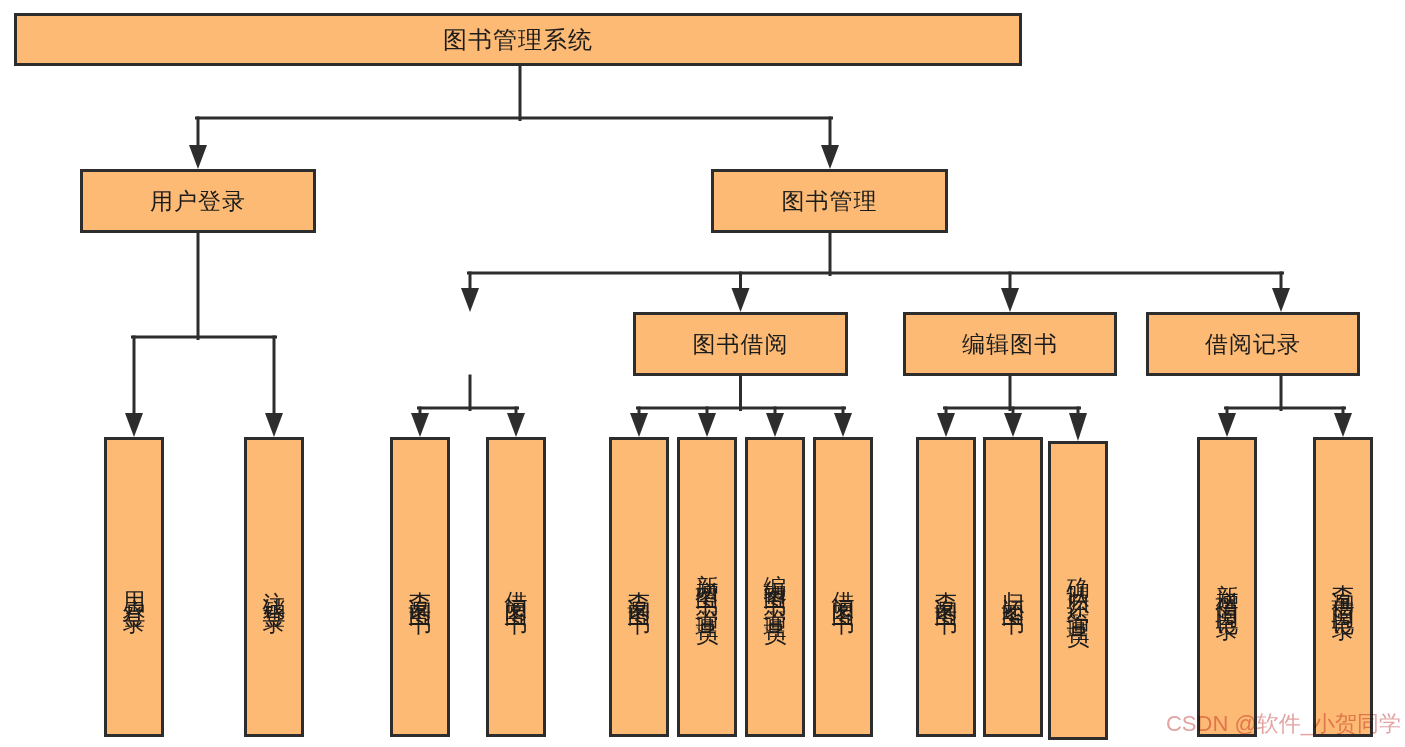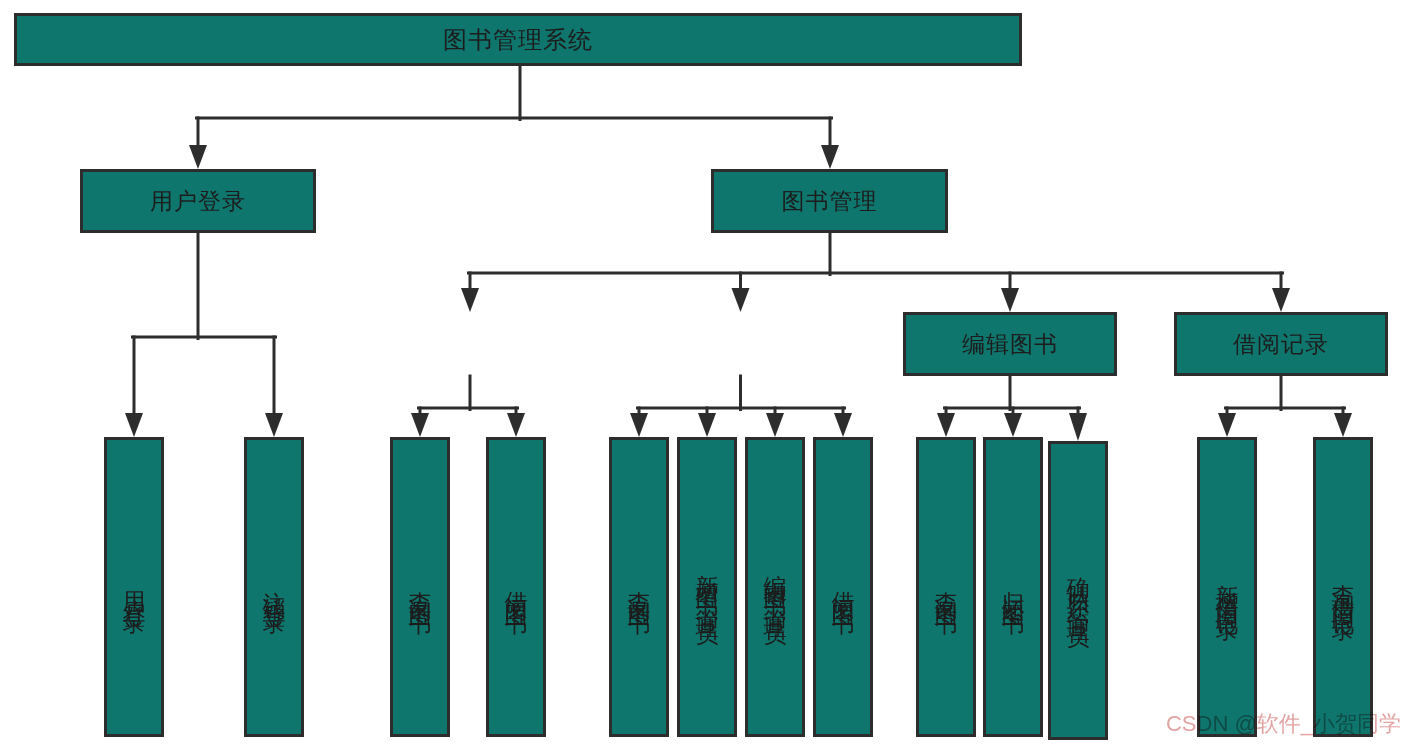--- a/index.html
+++ b/index.html
@@ -16,21 +16,21 @@
     position: absolute;
     left: 0; top: 0;
     width: 1405px; height: 747px;
     pointer-events: none;
   }
   svg.connectors line { stroke: #2d2d2d; stroke-width: 3; stroke-linecap: square; }
   svg.connectors polygon { fill: #2d2d2d; }
   .box {
     position: absolute;
     box-sizing: border-box;
-    background: #0f766e;
+    background: #fdba74;
     border: 3px solid #2d2d2d;
     display: flex;
     align-items: center;
     justify-content: center;
     text-align: center;
   }
   .hlabel { font-size: 23px; letter-spacing: 1px; }
   .root  { border-width: 3px; }
   .root .hlabel { font-size: 24px; }
   .leaf { width: 60px; height: 300px; top: 437px; }
@@ -136,24 +136,27 @@
     <span class="hlabel">图书管理系统</span>
   </div>
 
   <div class="box" style="left:80px; top:169px; width:236px; height:64px;">
     <span class="hlabel">用户登录</span>
   </div>
   <div class="box" style="left:711px; top:169px; width:237px; height:64px;">
     <span class="hlabel">图书管理</span>
   </div>
 
+  <div class="box" style="left:633px; top:312px; width:215px; height:64px;">
+    <span class="hlabel">图书借阅</span>
+  </div>
   <div class="box" style="left:903px; top:312px; width:214px; height:64px;">
     <span class="hlabel">编辑图书</span>
   </div>
-  <div class="box" style="left:1174px; top:312px; width:214px; height:64px;">
+  <div class="box" style="left:1146px; top:312px; width:214px; height:64px;">
     <span class="hlabel">借阅记录</span>
   </div>
 
   <div class="box leaf" style="left:104px;">
     <span class="vtext">用户登录</span>
   </div>
   <div class="box leaf" style="left:244px;">
     <span class="vtext">注销登录</span>
   </div>
 

